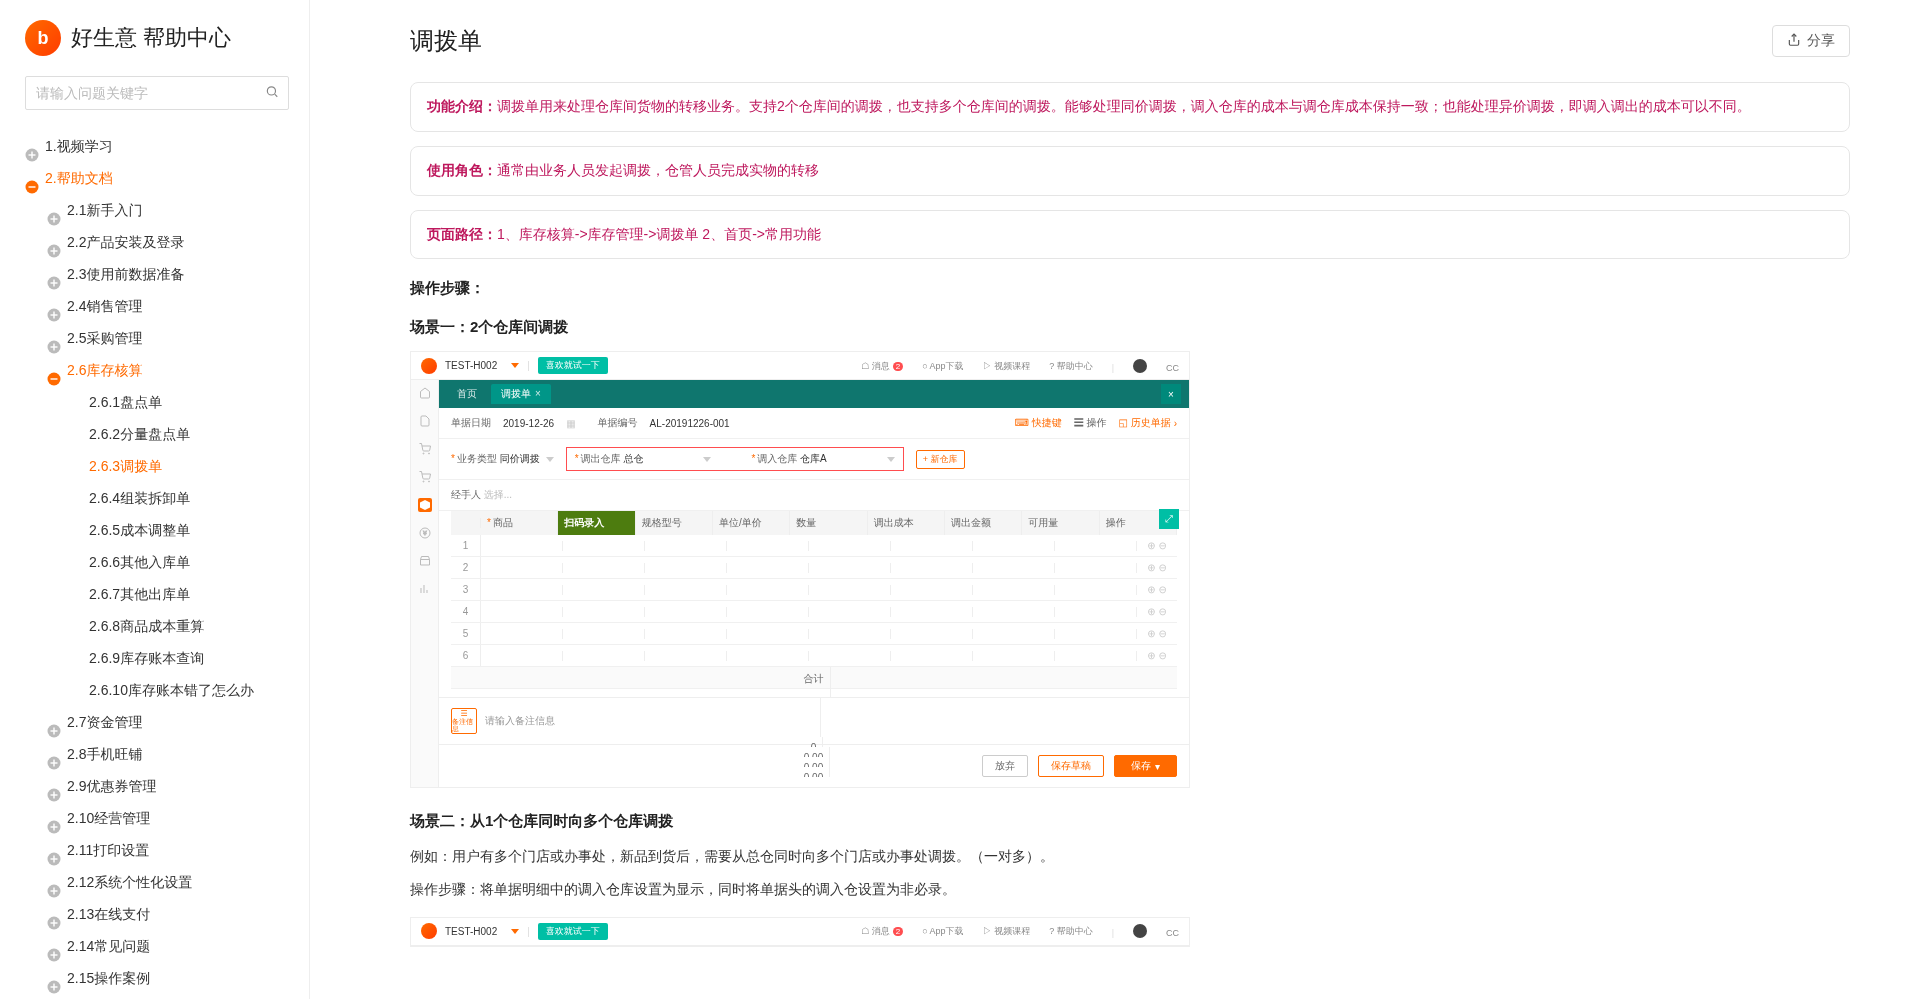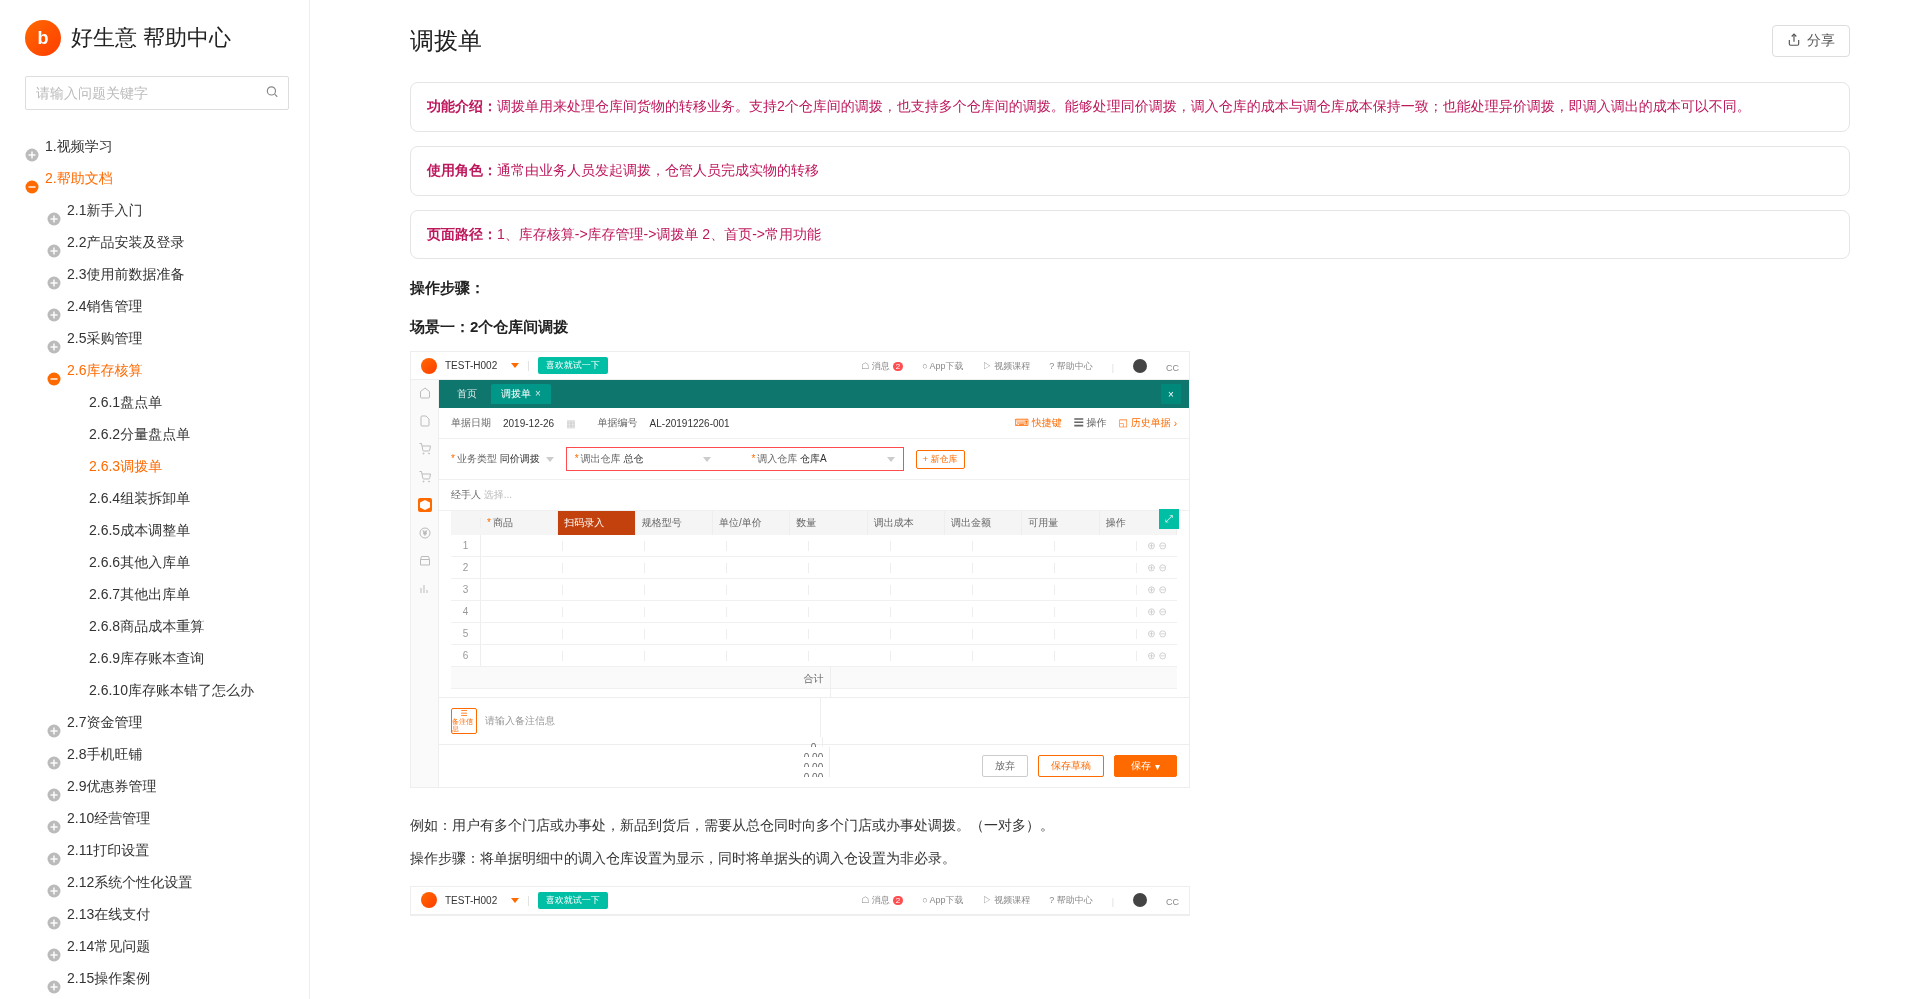--- a/index.html
+++ b/index.html
@@ -281,21 +281,21 @@
     .mock-th, .mock-td {
       padding: 5px 6px;
       flex: 1;
       text-align: left;
       border-right: 1px solid #eee;
       white-space: nowrap;
       overflow: hidden;
     }
     .mock-th:first-child, .mock-td:first-child { flex: 0 0 30px; text-align: center; }
     .mock-th:last-child, .mock-td:last-child { flex: 0 0 40px; border-right: none; text-align: center; }
-    .th-orange { background: #c2410c; color: #fff; }
+    .th-orange { background: #4d7c0f; color: #fff; font-weight: bold; }
     .expand-badge {
       position: absolute;
       right: -2px;
       top: -2px;
       width: 20px;
       height: 20px;
       background: #00bfa5;
       color: #fff;
       display: flex;
       align-items: center;
@@ -869,20 +869,21 @@
           </div>
           <div class="mock-footer">
             <span class="btn-outline">放弃</span>
             <span class="btn-outline-orange">保存草稿</span>
             <span class="btn-orange">保存 <span>▾</span></span>
           </div>
         </div>
       </div>
     </div>
 
+  <div class="section-h">场景二：从1个仓库同时向多个仓库调拨</div>
   <p class="para">例如：用户有多个门店或办事处，新品到货后，需要从总仓同时向多个门店或办事处调拨。（一对多）。</p>
   <p class="para">操作步骤：将单据明细中的调入仓库设置为显示，同时将单据头的调入仓设置为非必录。</p>
 
   <div class="mock-wrap" id="mock2">
       <div class="mock-topbar">
         <div class="left">
           <div class="mock-logo-sm"></div>
           <span>TEST-H002</span>
           <span class="caret-down caret-orange"></span>
           <span style="color:#ddd">|</span>

